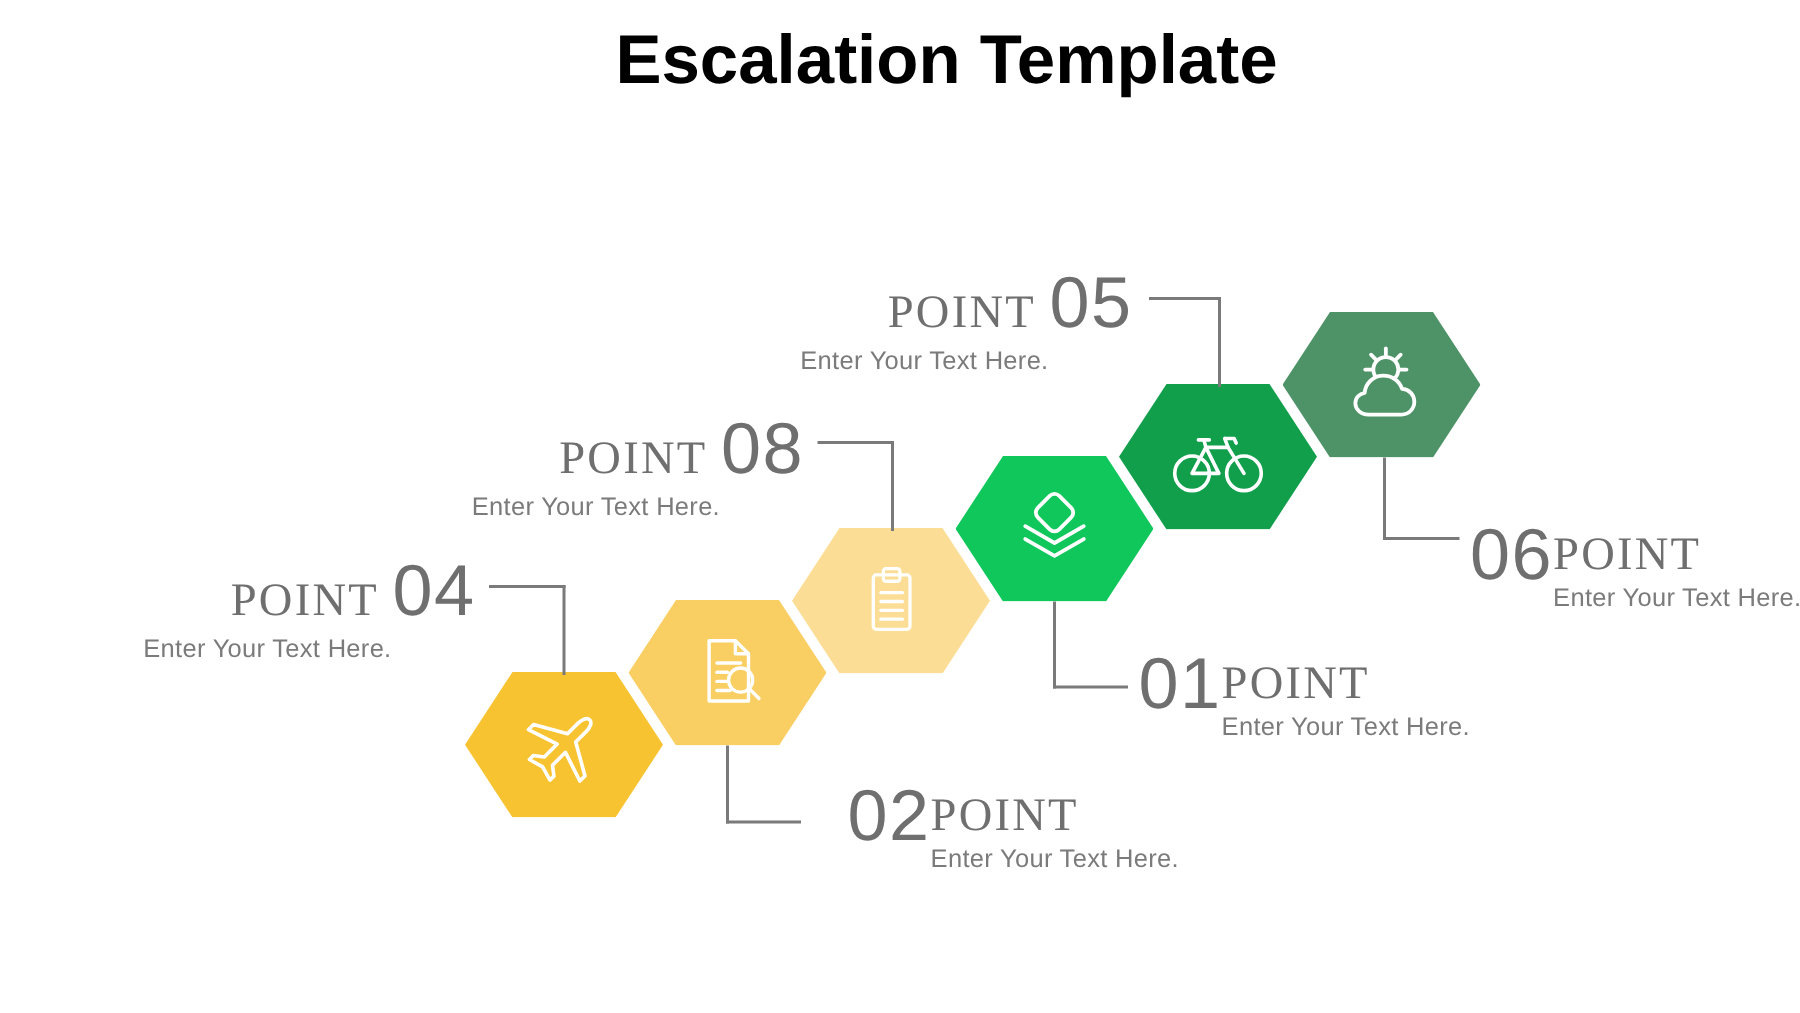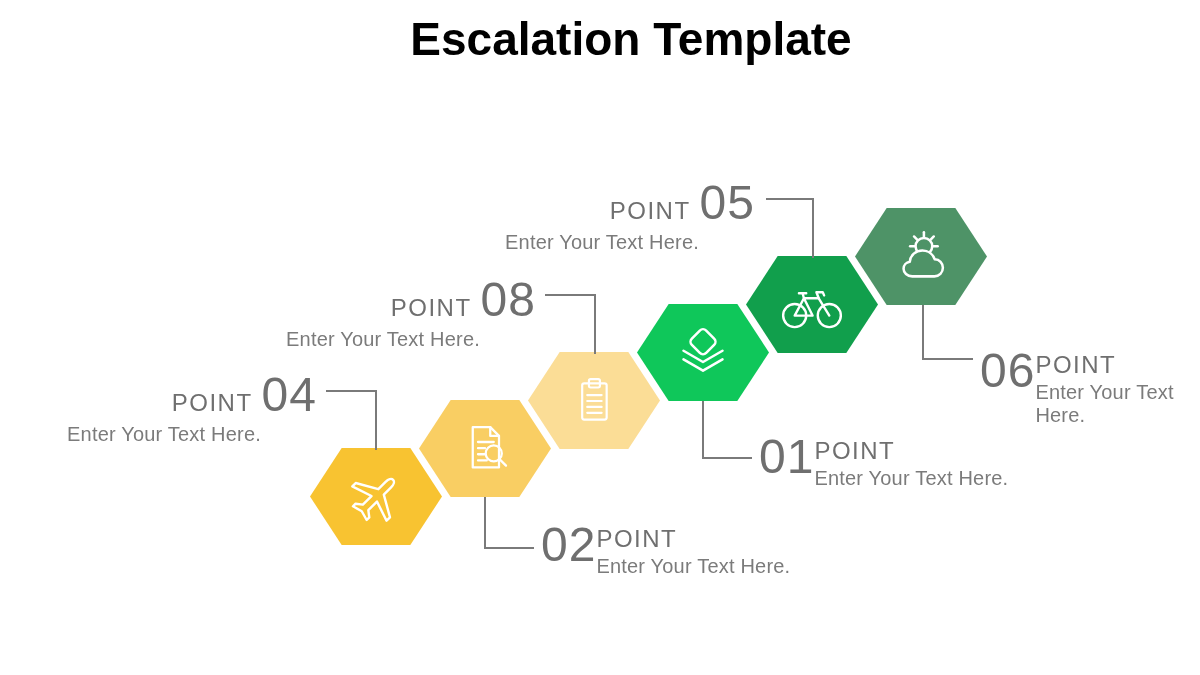--- a/index.html
+++ b/index.html
@@ -34,33 +34,33 @@
   .conn-top{border-top-width:2px;border-right-width:2px;}
   .conn-bot{border-left-width:2px;border-bottom-width:2px;}
   .c1{left:287px;top:390px;width:49px;height:58px;}
   .c3{left:506px;top:294px;width:49px;height:58px;}
   .c5{left:727px;top:198px;width:46px;height:58px;}
   .c2{left:445px;top:497px;width:48px;height:50px;}
   .c4{left:663px;top:401px;width:48px;height:56px;}
   .c6{left:883px;top:305px;width:49px;height:53px;}
   
   .callout{position:absolute;color:#6F6F6F;}
-  .pt{font-size:24px;letter-spacing:1.5px;color:#6F6F6F;}
+  .pt{font-size:31px;letter-spacing:1.5px;color:#6F6F6F;font-family:Liberation Serif, serif;}
   .num{font-size:48px;font-weight:300;color:#6F6F6F;letter-spacing:1px;line-height:1.02;}
-  .sub{font-size:20px;color:#7B7B7B;letter-spacing:0.2px;}
+  .sub{font-size:17px;color:#7B7B7B;letter-spacing:0.2px;}
   .co-left{text-align:right;width:260px;}
   .co-left .row{display:flex;justify-content:flex-end;align-items:baseline;gap:9px;}
   .co-left .sub{padding-right:56px;margin-top:3px;}
   .co1{left:18px;top:371px;}
   .co3{left:237px;top:276px;}
   .co5{left:456px;top:179px;}
   .co-right{display:flex;align-items:flex-start;}
   .co-right .pt{margin-top:4px;}
   .co-right .sub{margin-top:2px;}
-  .co2{left:502px;top:521px;}
+  .co2{left:526px;top:521px;}
   .co4{left:720px;top:433px;}
   .co6{left:941px;top:347px;}
 </style>
 </head>
 <body>
 
 <div class="slide">
 
   <h1 class="title">Escalation Template</h1>
 

